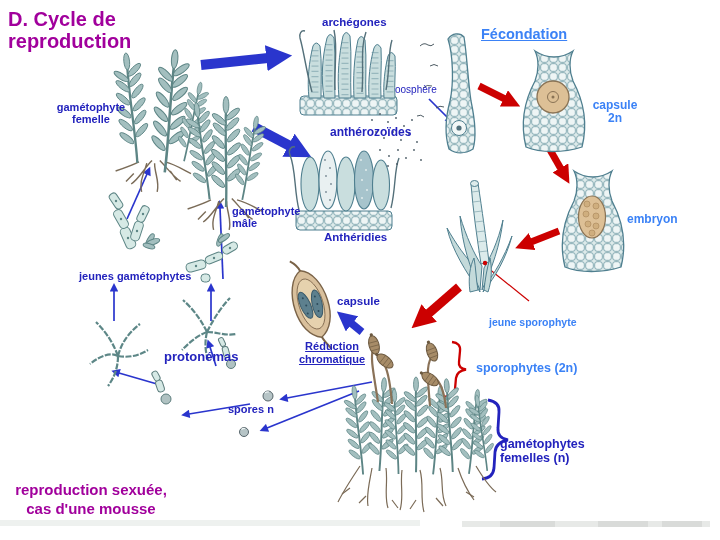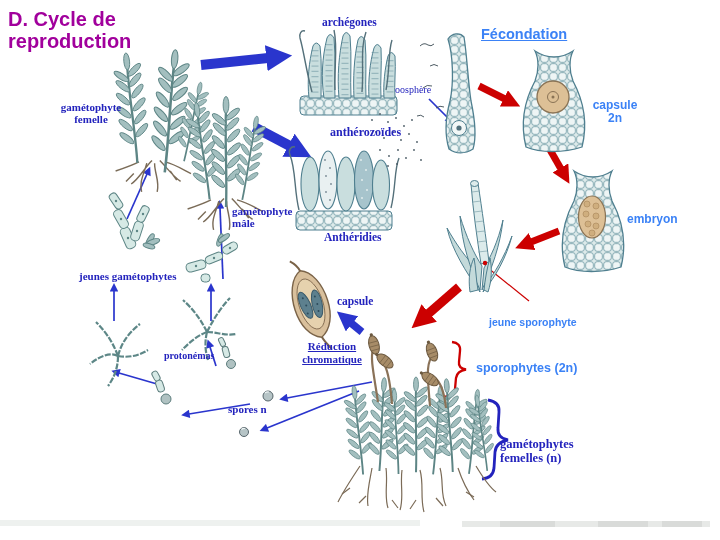--- a/index.html
+++ b/index.html
@@ -1,29 +1,29 @@
 <!DOCTYPE html>
 <html><head>
 <meta charset="utf-8">
 <style>
   html,body{margin:0;padding:0;background:#fff;}
   .stage{position:relative;width:720px;height:540px;background:#ffffff;overflow:hidden;
          font-family:"Liberation Sans",sans-serif;}
   .stage svg{position:absolute;left:0;top:0;}
   .lbl{position:absolute;white-space:pre-line;font-weight:bold;line-height:1.12;}
-  .blue{color:#2323bd;font-family:Liberation Serif, serif;}
+  .blue{color:#2323bd;}
   .red{color:#3b82f6;}
   .magenta{color:#a1009c;}
   .u{text-decoration:underline;}
   .t-title{left:8px;top:8px;font-size:20px;line-height:1.1;}
   .t-footer{left:10px;top:481px;width:162px;font-size:15px;line-height:1.25;text-align:center;}
   .t-gamfem{left:50px;top:101px;width:82px;font-size:11px;text-align:center;}
   .t-gammale{left:232px;top:205px;font-size:11px;}
   .t-jeunesgam{left:79px;top:270px;font-size:11px;text-align:right;}
-  .t-proto{left:144px;top:350px;font-size:10px;padding-left:20px;}
+  .t-proto{left:144px;top:350px;font-size:13px;padding-left:20px;}
   .t-spores{left:228px;top:403px;font-size:11px;text-align:center;}
   .t-archegones{left:322px;top:16px;font-size:11.5px;}
   .t-oosphere{left:395px;top:84px;font-size:10px;font-weight:normal;}
   .t-antherozoides{left:330px;top:126px;font-size:12px;}
   .t-antheridies{left:324px;top:231px;font-size:11.5px;}
   .t-fecondation{left:481px;top:26px;font-size:14.5px;}
   .t-zygote{left:580px;top:99px;width:70px;font-size:12px;text-align:center;}
   .t-embryon{left:627px;top:213px;font-size:12px;}
   .t-jeunespo{left:489px;top:317px;font-size:10.5px;}
   .t-capsule{left:337px;top:295px;font-size:11.5px;}
@@ -364,20 +364,22 @@
     <path d="M265,393 a4,4 0 0 1 4,-1" stroke="#eef4f4" stroke-width="1.2" fill="none"></path>
   </g>
   <g>
     <circle cx="244" cy="432" r="4.5" fill="#b6c4c6" stroke="#56656b" stroke-width="1"></circle>
     <path d="M241.5,429.5 a3.5,3.5 0 0 1 3.5,-1" stroke="#eef4f4" stroke-width="1.2" fill="none"></path>
   </g>
 </svg>
 
 <div class="lbl magenta t-title">D. Cycle de
 reproduction</div>
+<div class="lbl magenta t-footer">reproduction sexuée,
+cas d'une mousse</div>
 <div class="lbl blue t-gamfem">gamétophyte
 femelle</div>
 <div class="lbl blue t-gammale">gamétophyte
 mâle</div>
 <div class="lbl blue t-jeunesgam">jeunes gamétophytes</div>
 <div class="lbl blue t-proto">protonémas</div>
 <div class="lbl blue t-spores">spores n</div>
 <div class="lbl blue t-archegones">archégones</div>
 <div class="lbl blue t-oosphere">oosphère</div>
 <div class="lbl blue t-antherozoides">anthérozoïdes</div>

